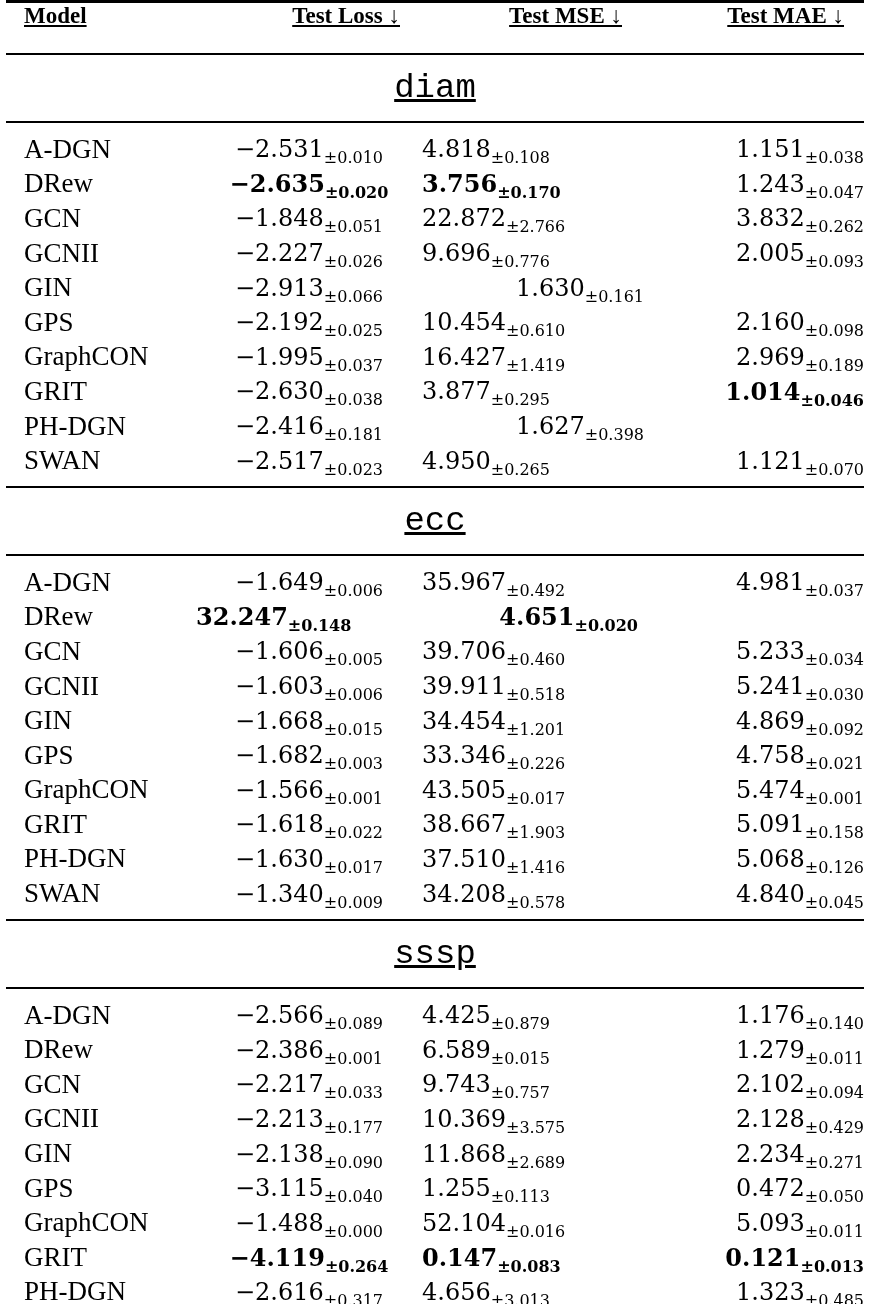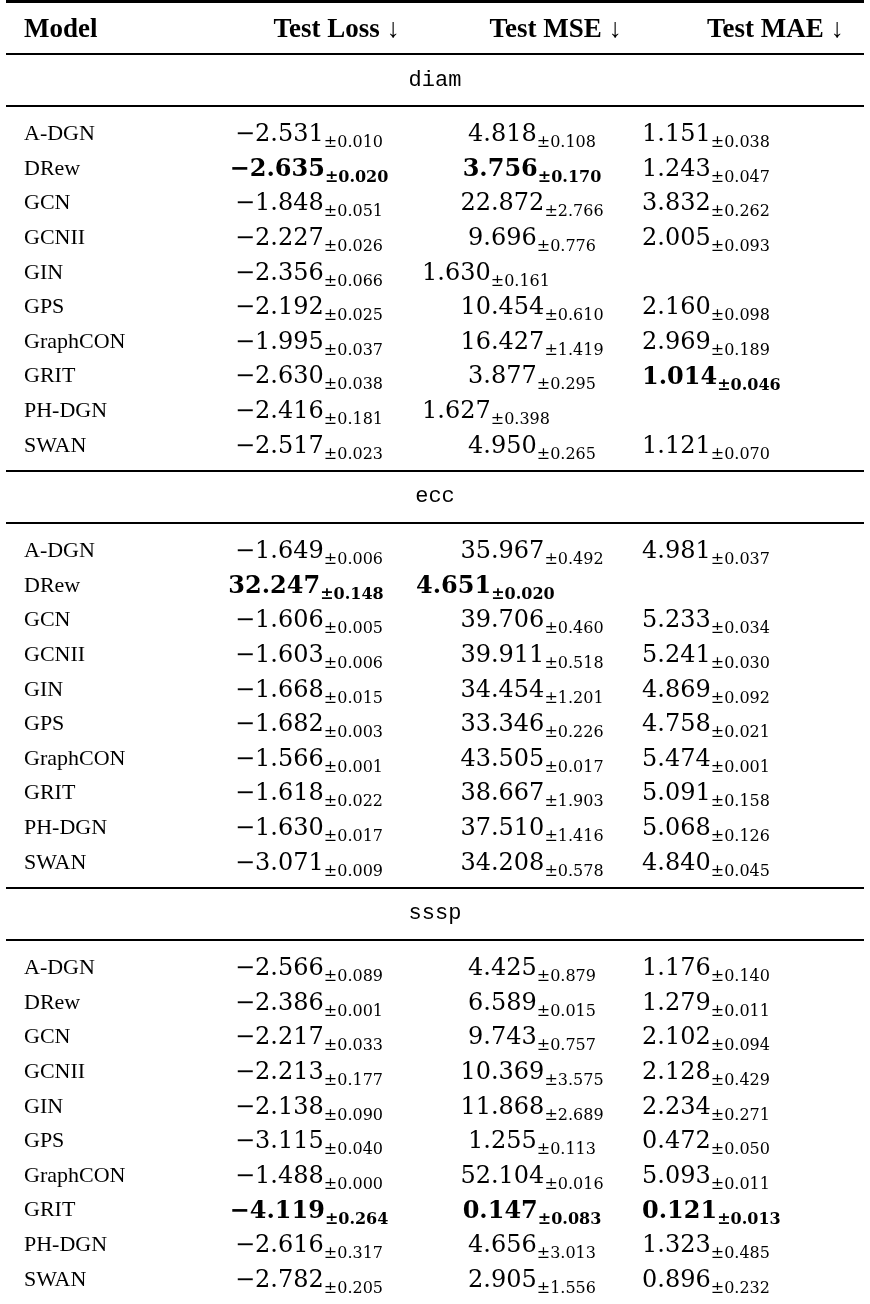--- a/index.html
+++ b/index.html
@@ -1,31 +1,31 @@
 <!DOCTYPE html>
 <html><head>
   <meta charset="utf-8">
   <style>
     html, body { margin: 0; padding: 0; background: #ffffff; }
     body { width: 870px; height: 1304px; overflow: hidden; color: #000; }
     #tbl-wrap { position: absolute; left: 6px; top: 0; width: 858px; }
     .rule-thick { height: 3px; background: #000; }
     .rule-mid { height: 2px; background: #000; }
-    .hdr { display: flex; height: 50px; align-items: center; font-family: "Liberation Serif", serif; font-weight: bold; font-size: 27px; }
+    .hdr { display: flex; height: 50px; align-items: flex-start; font-family: "Liberation Serif", serif; font-weight: bold; font-size: 23px; text-decoration: underline; }
     .col-model { width: 190px; padding-left: 18px; box-sizing: border-box; text-align: left; }
     .col-v1 { width: 226px; text-align: center; }
-    .col-v2 { width: 220px; text-align: center; }
-    .col-v3 { width: 222px; text-align: left; }
+    .col-v2 { width: 220px; }
+    .col-v3 { width: 222px; text-align: right; }
     .hdr .col-v1 { text-align: right; padding-right: 22px; box-sizing: border-box; }
     .hdr .col-v2 { text-align: right; padding-right: 20px; box-sizing: border-box; }
     .hdr .col-v3 { text-align: right; padding-right: 20px; box-sizing: border-box; }
-    .section-title { height: 50px; display: flex; align-items: center; justify-content: center; font-family: "Liberation Mono", monospace; font-size: 22px; }
+    .section-title { height: 66px; display: flex; align-items: center; justify-content: center; font-family: "Liberation Mono", monospace; font-size: 34px; text-decoration: underline; }
     .rows { padding-top: 9px; padding-bottom: 8px; }
     .row { display: flex; height: 34.6px; align-items: center; font-family: "DejaVu Serif", serif; }
-    .row .col-model { font-family: "Liberation Serif", serif; font-size: 22px; }
+    .row .col-model { font-family: "Liberation Serif", serif; font-size: 27px; }
     .val { font-size: 24px; white-space: nowrap; }
     .val .main { font-family: "DejaVu Serif", serif; }
     .val .sd { font-size: 16px; position: relative; top: 6px; }
     .val.bold .main, .val.bold .sd { font-weight: bold; }
   </style>
 </head>
 <body>
 
 <div id="tbl-wrap">
   <div class="rule-thick"></div>
@@ -59,21 +59,21 @@
           <div class="col-v3"><span class="val"><span class="main">3.832</span><span class="sd">±0.262</span></span></div>
         </div>
         <div class="row">
           <div class="col-model">GCNII</div>
           <div class="col-v1"><span class="val"><span class="main">−2.227</span><span class="sd">±0.026</span></span></div>
           <div class="col-v2"><span class="val"><span class="main">9.696</span><span class="sd">±0.776</span></span></div>
           <div class="col-v3"><span class="val"><span class="main">2.005</span><span class="sd">±0.093</span></span></div>
         </div>
         <div class="row">
           <div class="col-model">GIN</div>
-          <div class="col-v1"><span class="val"><span class="main">−2.356</span><span class="sd">±0.066</span></span></div>
+          <div class="col-v1"><span class="val"><span class="main">−2.913</span><span class="sd">±0.066</span></span></div>
           <div class="col-v3"><span class="val"><span class="main">1.630</span><span class="sd">±0.161</span></span></div>
         </div>
         <div class="row">
           <div class="col-model">GPS</div>
           <div class="col-v1"><span class="val"><span class="main">−2.192</span><span class="sd">±0.025</span></span></div>
           <div class="col-v2"><span class="val"><span class="main">10.454</span><span class="sd">±0.610</span></span></div>
           <div class="col-v3"><span class="val"><span class="main">2.160</span><span class="sd">±0.098</span></span></div>
         </div>
         <div class="row">
           <div class="col-model">GraphCON</div>
@@ -151,21 +151,21 @@
           <div class="col-v3"><span class="val"><span class="main">5.091</span><span class="sd">±0.158</span></span></div>
         </div>
         <div class="row">
           <div class="col-model">PH-DGN</div>
           <div class="col-v1"><span class="val"><span class="main">−1.630</span><span class="sd">±0.017</span></span></div>
           <div class="col-v2"><span class="val"><span class="main">37.510</span><span class="sd">±1.416</span></span></div>
           <div class="col-v3"><span class="val"><span class="main">5.068</span><span class="sd">±0.126</span></span></div>
         </div>
         <div class="row">
           <div class="col-model">SWAN</div>
-          <div class="col-v1"><span class="val"><span class="main">−3.071</span><span class="sd">±0.009</span></span></div>
+          <div class="col-v1"><span class="val"><span class="main">−1.340</span><span class="sd">±0.009</span></span></div>
           <div class="col-v2"><span class="val"><span class="main">34.208</span><span class="sd">±0.578</span></span></div>
           <div class="col-v3"><span class="val"><span class="main">4.840</span><span class="sd">±0.045</span></span></div>
         </div>
       </div>
       <div class="rule-mid"></div>
       <div class="section-title">sssp</div>
       <div class="rule-mid"></div>
       <div class="rows">
         <div class="row">
           <div class="col-model">A-DGN</div>

